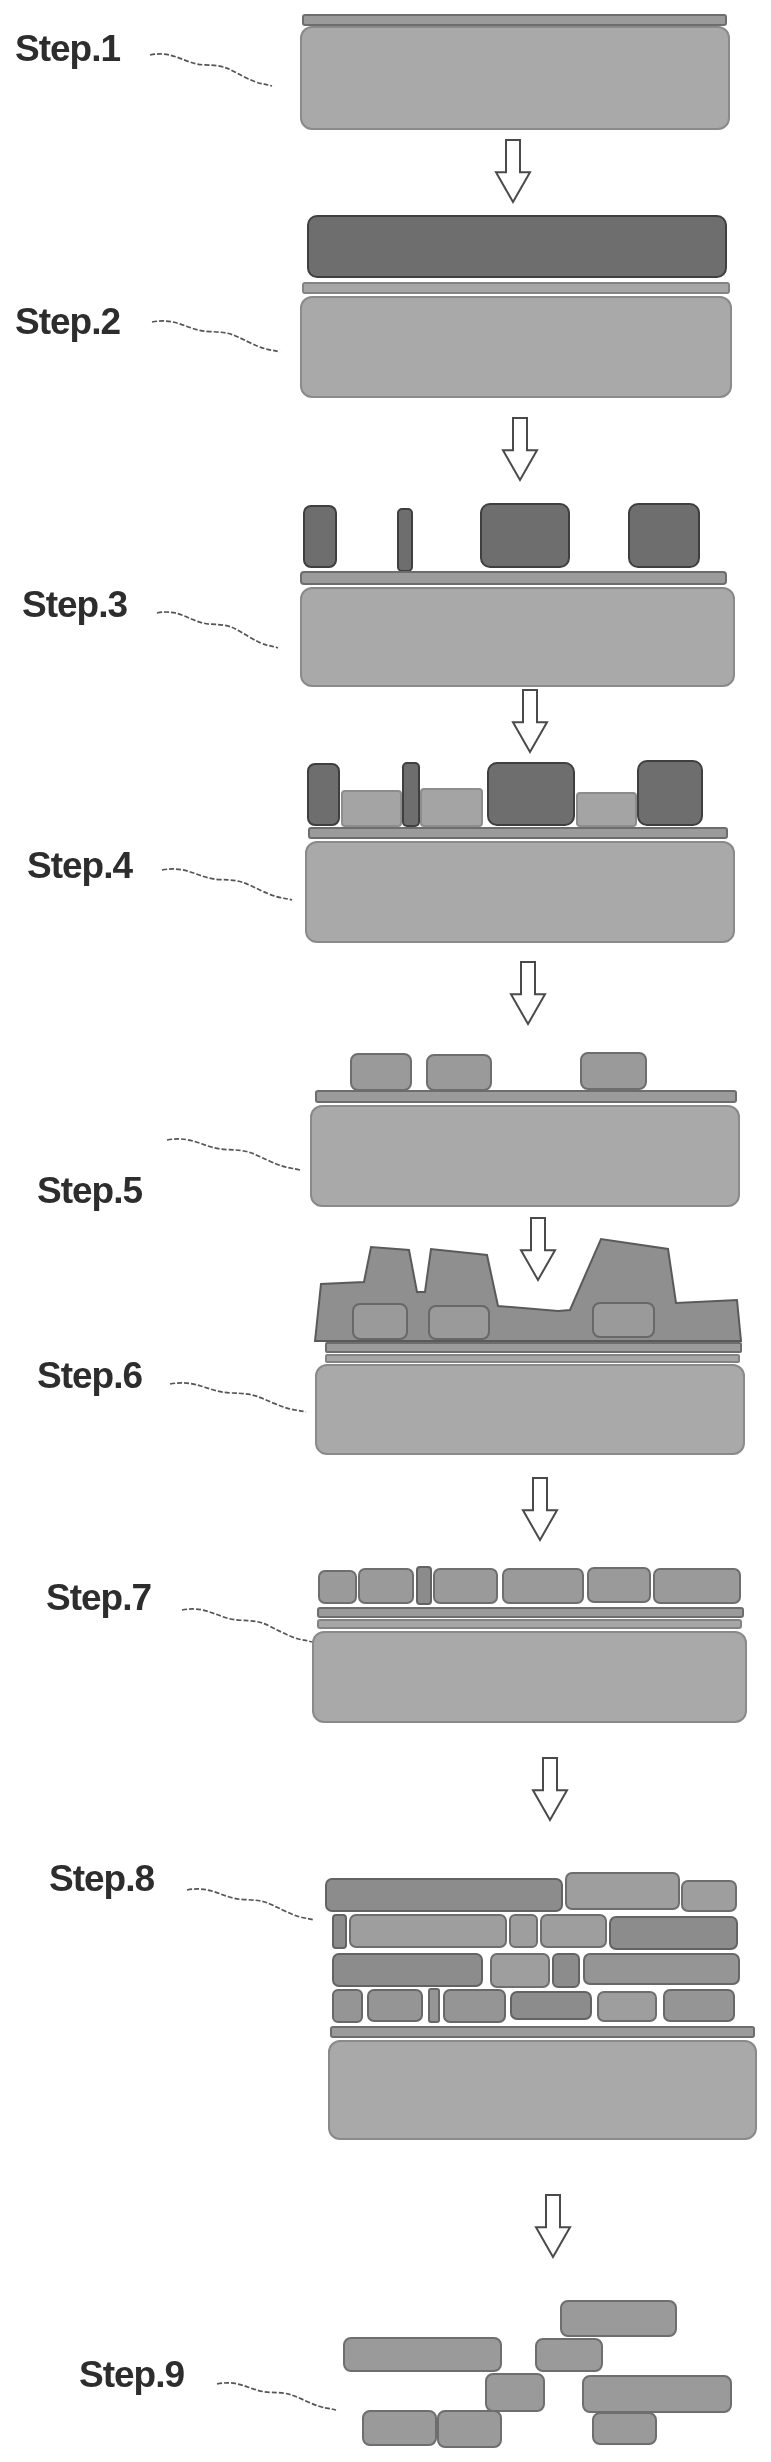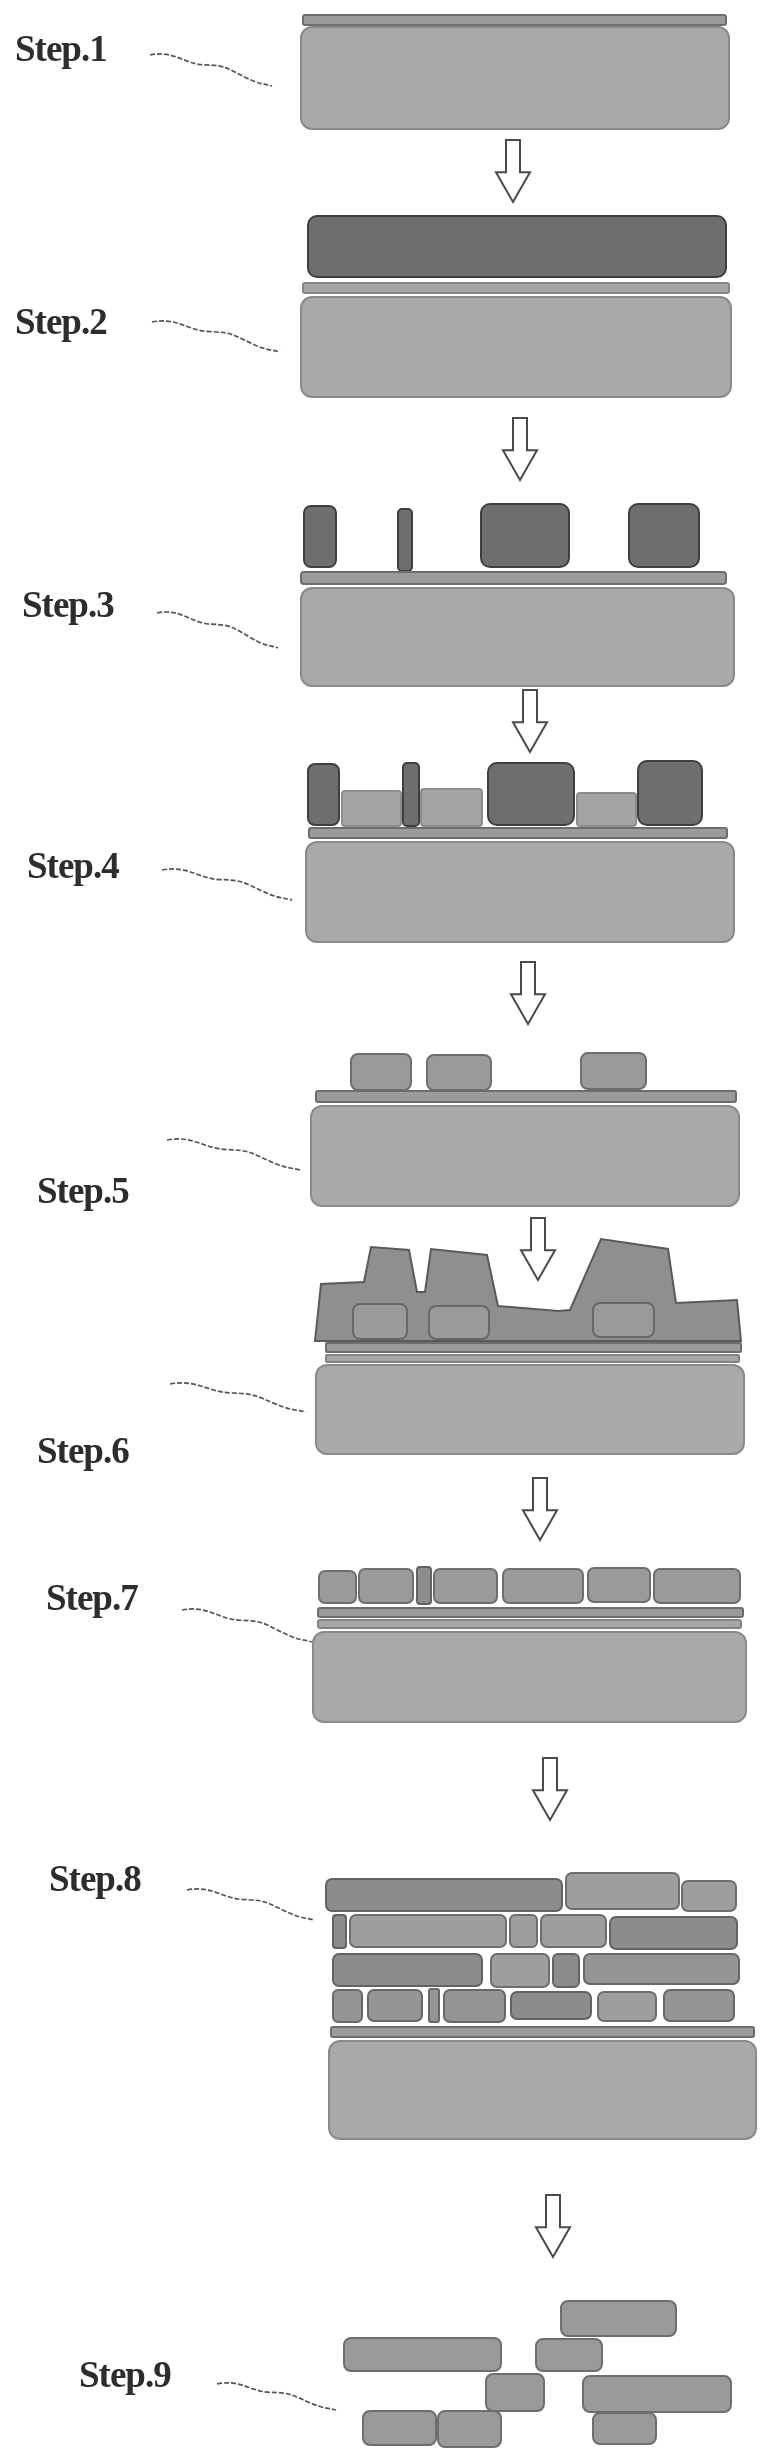--- a/index.html
+++ b/index.html
@@ -1,17 +1,17 @@
 <!DOCTYPE html>
 <html><head>
 <meta charset="utf-8">
 <style>
   html,body{margin:0;padding:0;background:#ffffff;}
   #canvas{position:relative;width:771px;height:2462px;background:#ffffff;overflow:hidden;
-          font-family:Liberation Serif, serif;}
+          font-family:Liberation Sans, sans-serif;}
   #under-svg,#over-svg{position:absolute;left:0;top:0;pointer-events:none;}
   #shapes-layer{position:absolute;left:0;top:0;width:100%;height:100%;}
   .fig-rect{position:absolute;box-sizing:border-box;}
   .step-label{position:absolute;font-weight:bold;font-size:37px;line-height:1.05;
               color:#2d2d2d;letter-spacing:-1px;white-space:nowrap;}
 </style>
 </head>
 <body>
 
 <div id="canvas" style="width: 771px; height: 2462px; background: rgb(255, 255, 255);">
@@ -108,17 +108,17 @@
       <polygon points="533,1478 547,1478 547,1510.24 557,1510.24 540,1540 523,1510.24 533,1510.24" fill="#ffffff" stroke="#4a4a4a" stroke-width="2" stroke-linejoin="miter"></polygon>
       <polygon points="543,1758 557,1758 557,1790.24 567,1790.24 550,1820 533,1790.24 543,1790.24" fill="#ffffff" stroke="#4a4a4a" stroke-width="2" stroke-linejoin="miter"></polygon>
       <polygon points="546,2195 560,2195 560,2227.24 570,2227.24 553,2257 536,2227.24 546,2227.24" fill="#ffffff" stroke="#4a4a4a" stroke-width="2" stroke-linejoin="miter"></polygon>
     </svg>
 
   <span class="step-label" style="left: 15px; top: 30px;">Step.1</span>
   <span class="step-label" style="left: 15px; top: 303px;">Step.2</span>
   <span class="step-label" style="left: 22px; top: 586px;">Step.3</span>
   <span class="step-label" style="left: 27px; top: 847px;">Step.4</span>
   <span class="step-label" style="left: 37px; top: 1172px;">Step.5</span>
-  <span class="step-label" style="left: 37px; top: 1432px;">Step.6</span>
+  <span class="step-label" style="left: 37px; top: 1357px;">Step.6</span>
   <span class="step-label" style="left: 46px; top: 1579px;">Step.7</span>
   <span class="step-label" style="left: 49px; top: 1860px;">Step.8</span>
   <span class="step-label" style="left: 79px; top: 2356px;">Step.9</span>
 </div>
 
 </body></html>

